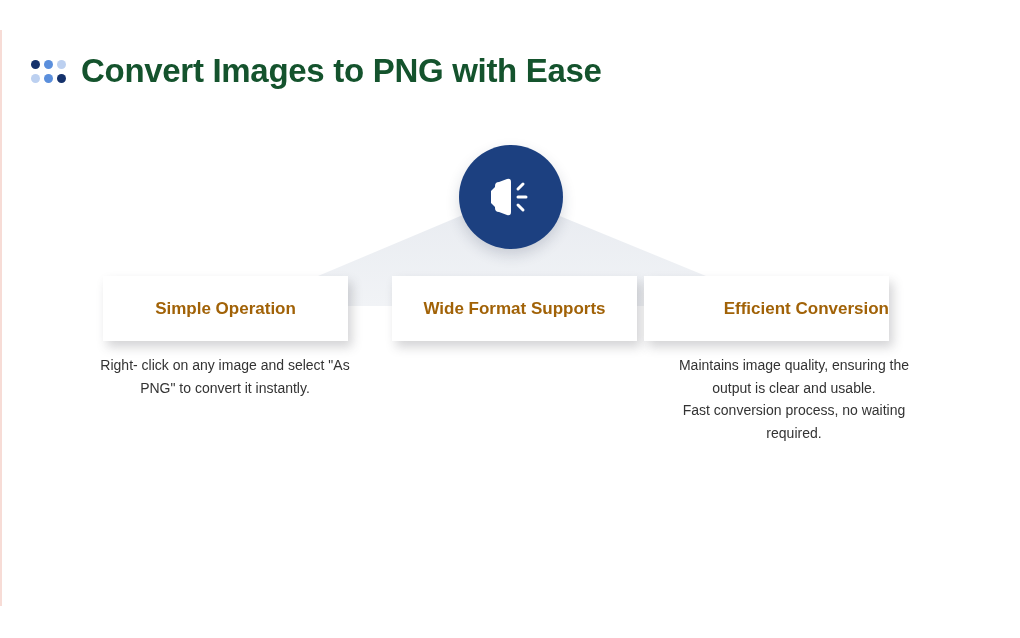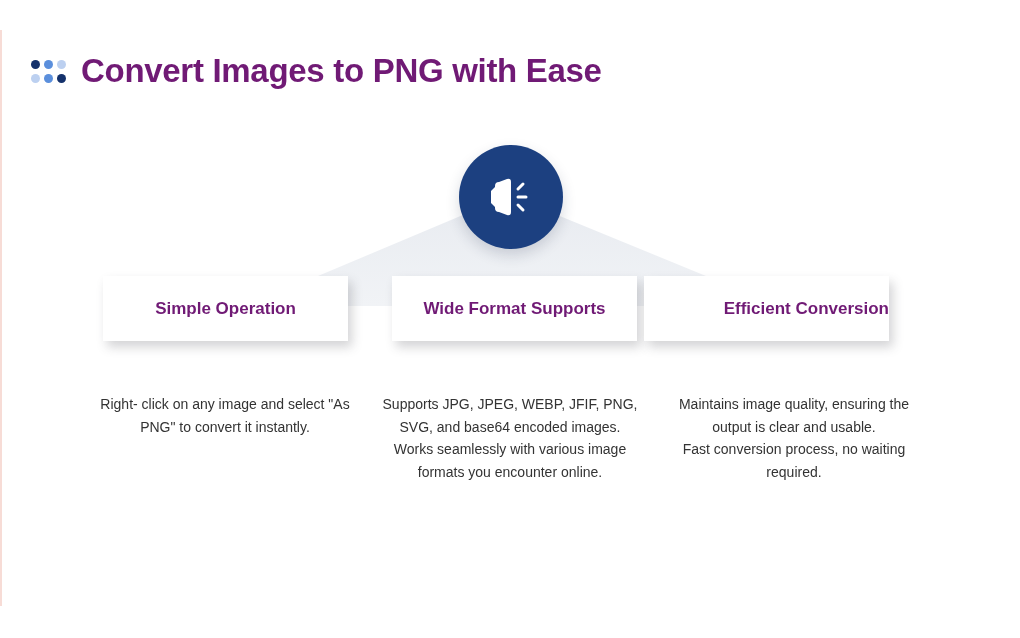--- a/index.html
+++ b/index.html
@@ -42,21 +42,21 @@
       margin-right: 15px;
     }
     .dot {
       width: 9px;
       height: 9px;
       border-radius: 50%;
     }
     .page-title {
       font-size: 33px;
       font-weight: bold;
-      color: #701a75;
+      color: #14532d;
       letter-spacing: -0.3px;
       white-space: nowrap;
     }
     .triangle {
       position: absolute;
       left: 0;
       top: 0;
       width: 1020px;
       height: 638px;
       pointer-events: none;
@@ -81,32 +81,31 @@
       height: 65px;
       background: #ffffff;
       box-shadow: 4px 6px 10px rgba(60, 60, 70, 0.22);
       display: flex;
       align-items: center;
       justify-content: center;
     }
     .card-title {
       font-size: 17px;
       font-weight: bold;
-      color: #701a75;
+      color: #a16207;
       white-space: nowrap;
     }
     .card-desc {
       position: absolute;
       top: 354px;
       width: 260px;
       text-align: center;
       font-size: 14px;
       line-height: 22.5px;
       color: #333333;
-      margin-top: 39px;
     }
     .card-desc p {
       margin: 0;
     }
   </style>
 </head>
 <body>
 
 <div class="page">
 
@@ -147,24 +146,20 @@
   <div class="card" style="left:103px;">
     <span class="card-title">Simple Operation</span>
   </div>
   <div class="card-desc" style="left:95px;">
     <p>Right- click on any image and select "As PNG" to convert it instantly.</p>
   </div>
 
   <div class="card" style="left:392px;">
     <span class="card-title">Wide Format Supports</span>
   </div>
-  <div class="card-desc" style="left:380px;">
-    <p>Supports JPG, JPEG, WEBP, JFIF, PNG, SVG, and base64 encoded images.</p>
-    <p>Works seamlessly with various image formats you encounter online.</p>
-  </div>
 
   <div class="card" style="left:644px;justify-content:flex-end;">
     <span class="card-title">Efficient Conversion</span>
   </div>
   <div class="card-desc" style="left:664px;">
     <p>Maintains image quality, ensuring the output is clear and usable.</p>
     <p>Fast conversion process, no waiting required.</p>
   </div>
 
 </div>

